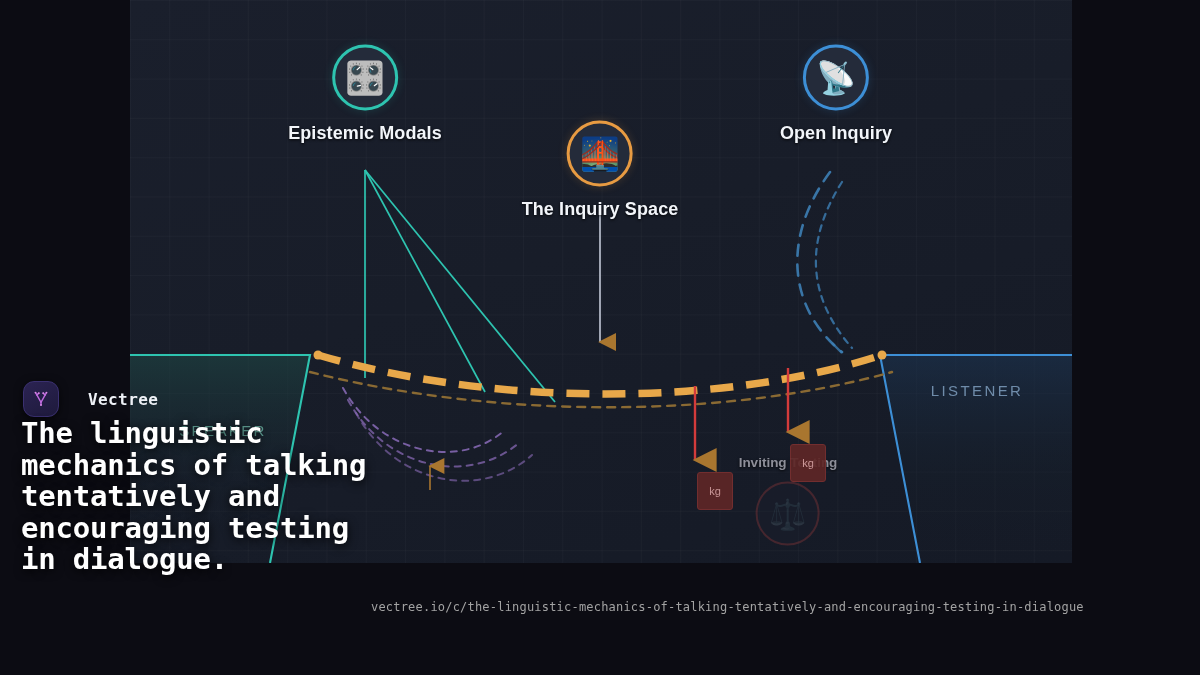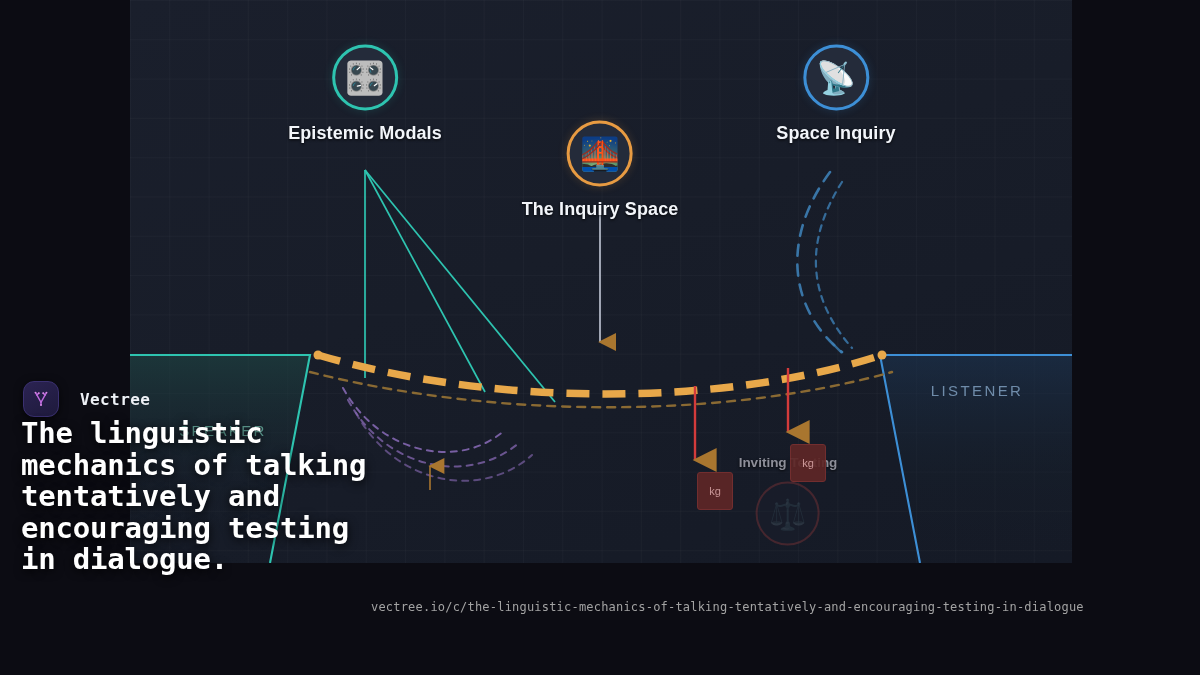--- a/index.html
+++ b/index.html
@@ -65,21 +65,21 @@
   .panel-label{
     position:absolute;font-size:15px;letter-spacing:2.4px;font-weight:normal;
     transform:translate(-50%,-50%);white-space:nowrap;
   }
   .pl-speaker{color:#5f9e93;margin-top:40px;}
   .pl-listener{color:#6f8caa;}
 
   
   #overlay{position:absolute;left:0;top:0;width:1200px;height:675px;pointer-events:none;}
   #brand{
-    position:absolute;left:23px;top:381px;display:flex;align-items:center;gap:21px;
+    position:absolute;left:23px;top:381px;display:flex;align-items:center;gap:29px;
   }
   #brand .mark{
     width:34px;height:34px;border-radius:11px;
     background:linear-gradient(150deg,#2b2352,#1e1a3c);
     border:1px solid #3a3070;display:flex;align-items:center;justify-content:center;
     box-shadow:0 2px 8px rgba(0,0,0,.6);
   }
   #brand .name{
     font-family:"DejaVu Sans Mono","Liberation Mono",monospace;
     font-size:16px;font-weight:bold;color:#eef1f6;letter-spacing:.4px;
@@ -188,21 +188,21 @@
       <div class="ring">
         <span class="glyph">🌉</span>
       </div>
       <div class="label">The Inquiry Space</div>
     </div>
 
     <div class="node n-blue" style="left:706px;top:94px;">
       <div class="ring">
         <span class="glyph">📡</span>
       </div>
-      <div class="label">Space Inquiry</div>
+      <div class="label">Open Inquiry</div>
     </div>
 
 
     <div class="ghost g-red" style="left:658px;top:500px;">
       <div class="label" style="margin-bottom:12px;">Inviting Testing</div>
       <div class="ring">
         <span class="glyph">⚖️</span>
       </div>
     </div>
 

